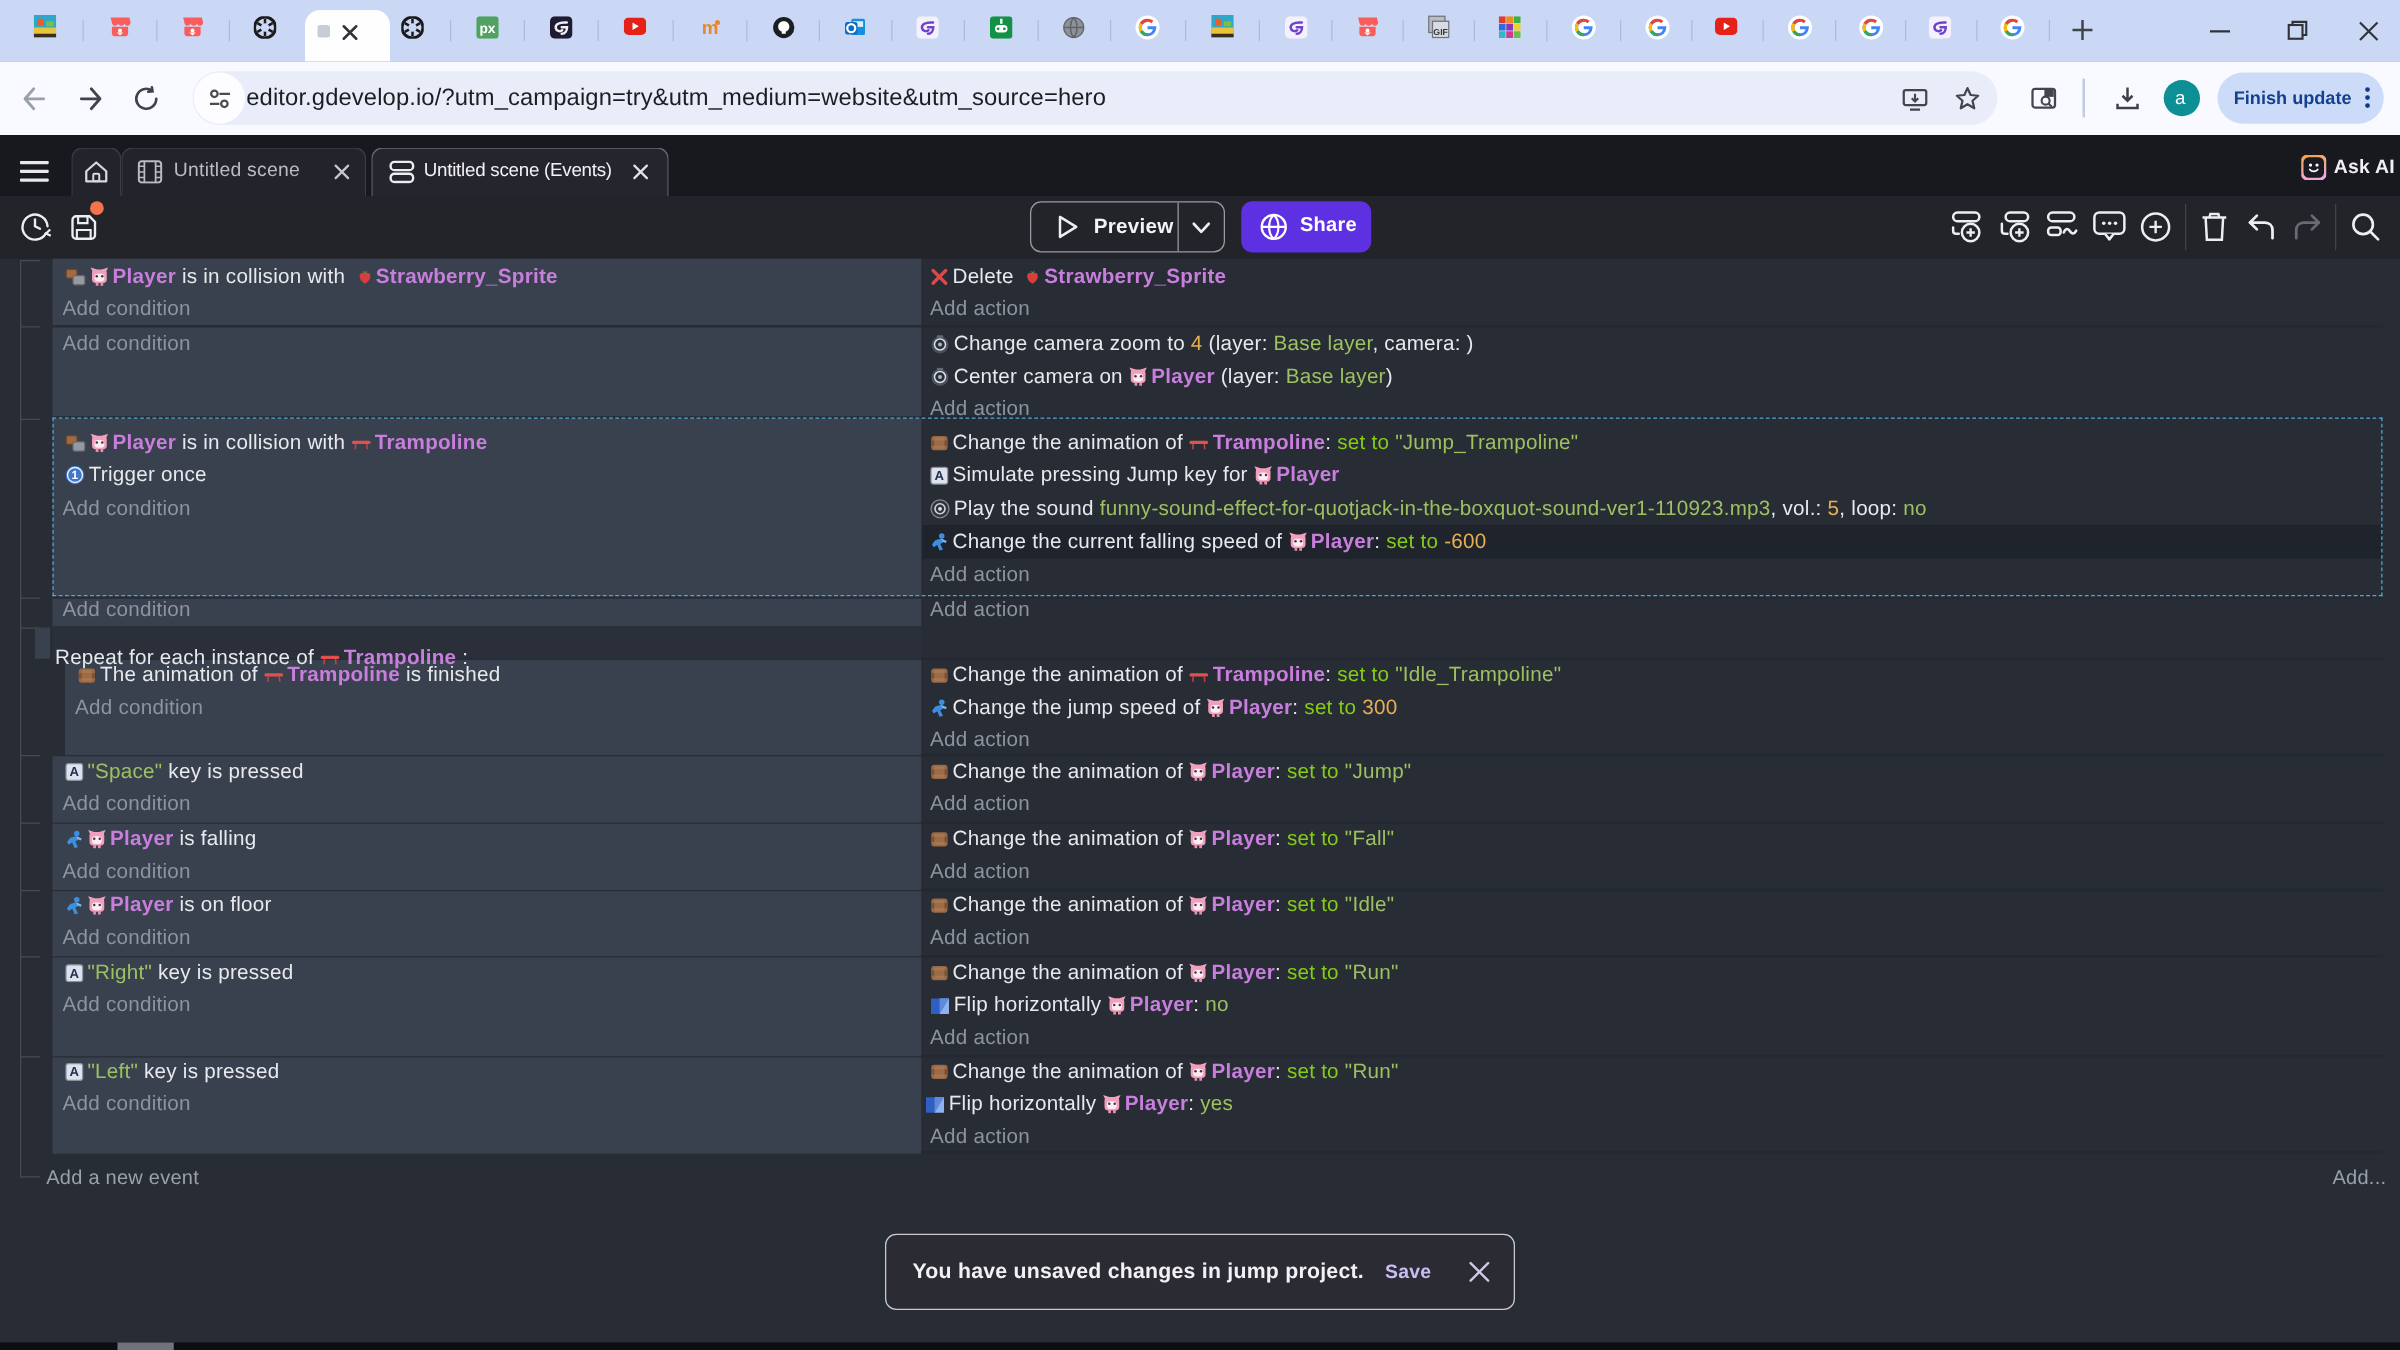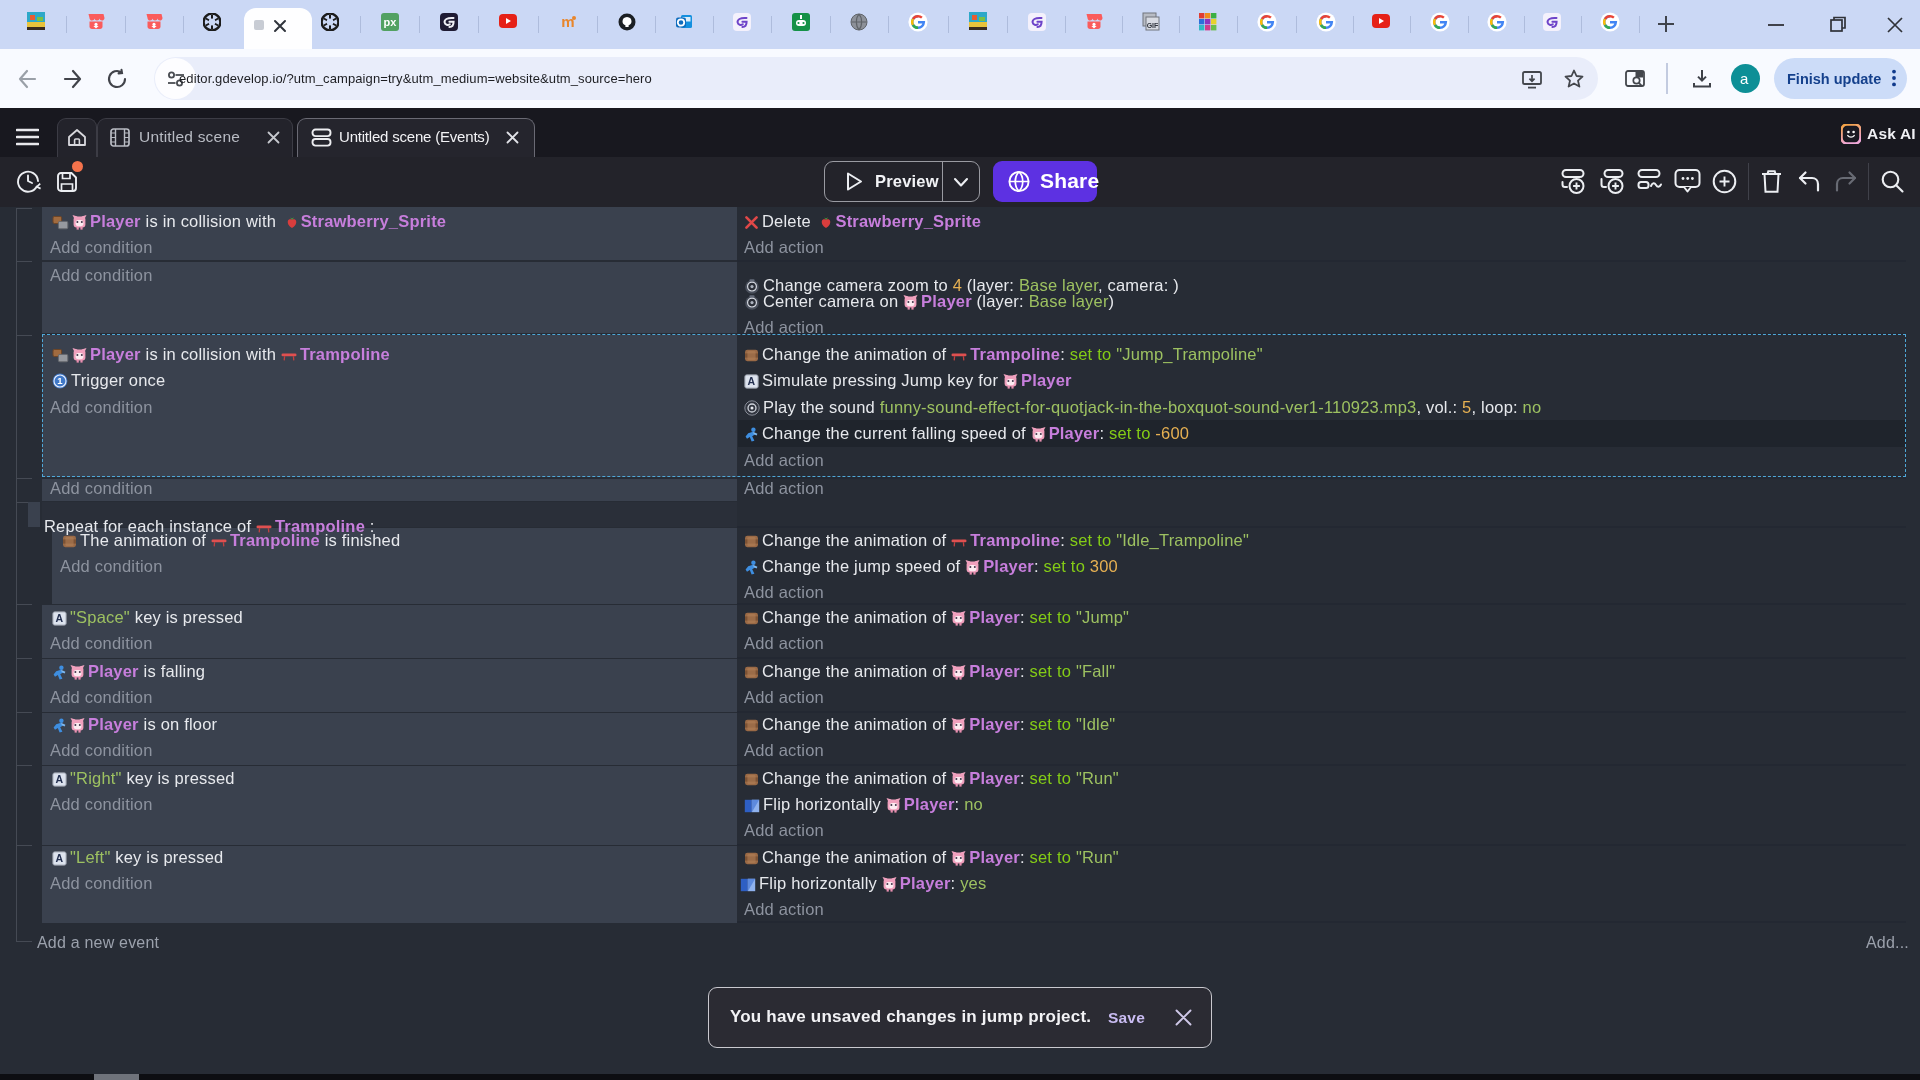--- a/index.html
+++ b/index.html
@@ -227,21 +227,21 @@
     <path d="M19 12 A8 8 0 1 1 15.5 5.4 M15.5 2.8 L16 6 L12.6 6.4" stroke="#41434a" stroke-width="2.1" fill="none" stroke-linecap="round"></path>
   </svg>
 <div class="abs" style="left:154px;top:57px;width:1444px;height:43px;background:#e9edfa;border-radius:22px;"></div>
 <div class="abs" style="left:155px;top:58px;width:41px;height:41px;background:#fdfdff;border-radius:21px;"></div>
 <svg class="abs" style="left:165px;top:68px" width="22" height="22">
     <circle cx="6.5" cy="7" r="2.6" fill="none" stroke="#494c52" stroke-width="1.8"></circle>
     <path d="M10.5 7 L19 7" stroke="#494c52" stroke-width="1.8"></path>
     <circle cx="14.5" cy="15" r="2.6" fill="none" stroke="#494c52" stroke-width="1.8"></circle>
     <path d="M3 15 L10.5 15" stroke="#494c52" stroke-width="1.8"></path>
   </svg>
-<div class="ln" style="left:179px;top:66px;font-size:13px;color:#1d1e22;letter-spacing:0.1px;">editor.gdevelop.io/?utm_campaign=try&amp;utm_medium=website&amp;utm_source=hero</div>
+<div class="ln" style="left:197px;top:66px;font-size:19px;color:#1d1e22;letter-spacing:0.1px;">editor.gdevelop.io/?utm_campaign=try&amp;utm_medium=website&amp;utm_source=hero</div>
 <svg class="abs" style="left:1520px;top:67px" width="24" height="24">
     <rect x="3" y="5" width="18" height="12" rx="1.6" fill="none" stroke="#43464c" stroke-width="1.8"></rect>
     <path d="M8 20.6 L16 20.6" stroke="#43464c" stroke-width="1.8"></path>
     <path d="M12 8 L12 14 M9.4 11.6 L12 14.2 L14.6 11.6" stroke="#43464c" stroke-width="1.7" fill="none"></path>
   </svg>
 <svg class="abs" style="left:1562px;top:67px" width="24" height="24">
     <path d="M12 3.5 L14.5 9 L20.5 9.6 L16 13.6 L17.4 19.6 L12 16.4 L6.6 19.6 L8 13.6 L3.5 9.6 L9.5 9 Z" fill="none" stroke="#43464c" stroke-width="1.8" stroke-linejoin="round"></path>
   </svg>
 <svg class="abs" style="left:1623px;top:67px" width="24" height="24">
     <rect x="3" y="4" width="18" height="15" rx="2" fill="none" stroke="#43464c" stroke-width="1.8"></rect>
@@ -324,21 +324,21 @@
 <div class="ln" style="left:875px;top:168px;font-size:16.5px;font-weight:bold;color:#f2f3f6;">Preview</div>
 <div class="abs" style="left:942px;top:162px;width:1px;height:39px;background:#9a9ba2;"></div>
 <svg class="abs" style="left:952px;top:174px" width="18" height="16">
     <path d="M3 5 L9 11.5 L15 5" fill="none" stroke="#eceef2" stroke-width="2.1" stroke-linecap="round" stroke-linejoin="round"></path>
   </svg>
 <div class="abs" style="left:993px;top:161px;width:104px;height:41px;background:#5d31e2;border-radius:9px;"></div>
 <svg class="abs" style="left:1007px;top:169px" width="24" height="25">
     <circle cx="12" cy="12.5" r="9.6" fill="none" stroke="#fff" stroke-width="1.9"></circle>
     <path d="M2.4 12.5 L21.6 12.5 M12 2.9 C7 7.5 7 17.5 12 22.1 M12 2.9 C17 7.5 17 17.5 12 22.1" fill="none" stroke="#fff" stroke-width="1.7"></path>
   </svg>
-<div class="ln" style="left:1040px;top:168px;font-size:21px;font-weight:bold;color:#fff;">Share</div>
+<div class="ln" style="left:1040px;top:168px;font-size:16px;font-weight:bold;color:#fff;">Share</div>
 <svg class="abs" style="left:1561px;top:168px" width="28" height="27">
     <rect x="1.5" y="2" width="21" height="7" rx="3.5" fill="none" stroke="#eceef2" stroke-width="2"></rect>
     <path d="M1.5 14 L1.5 16.5 C1.5 18 2.6 19 4 19 L6 19" fill="none" stroke="#eceef2" stroke-width="2" stroke-linecap="round"></path>
     <circle cx="15.5" cy="18" r="7" fill="none" stroke="#eceef2" stroke-width="2"></circle>
     <path d="M15.5 14.6 L15.5 21.4 M12.1 18 L18.9 18" stroke="#eceef2" stroke-width="1.9"></path>
   </svg>
 <svg class="abs" style="left:1600px;top:168px" width="28" height="27">
     <rect x="4.5" y="2" width="18" height="7" rx="3.5" fill="none" stroke="#eceef2" stroke-width="2"></rect>
     <path d="M1.5 11 L1.5 16.5 C1.5 18 2.6 19 4 19 L6 19" fill="none" stroke="#eceef2" stroke-width="2" stroke-linecap="round"></path>
     <circle cx="15.5" cy="18" r="7" fill="none" stroke="#eceef2" stroke-width="2"></circle>
@@ -432,21 +432,21 @@
     </svg><span class="obj">Strawberry_Sprite</span></div>
 <div class="ln" style="left:50px;top:234px;"><span class="dim">Add condition</span></div>
 <div class="ln" style="left:744px;top:208px;"><svg class="mi" width="15" height="15" viewBox="0 0 15 15">
       <path d="M2.4 2.4 L12.6 12.6 M12.6 2.4 L2.4 12.6" stroke="#e04848" stroke-width="2.6" stroke-linecap="round"></path>
     </svg><span>Delete &nbsp;</span><svg class="mi" width="12" height="13" viewBox="0 0 12 13" style="vertical-align:-2px">
       <path d="M6 12 C2.6 10 1.4 7.4 1.8 5.2 C2.2 3.4 4 2.8 6 3.6 C8 2.8 9.8 3.4 10.2 5.2 C10.6 7.4 9.4 10 6 12 Z" fill="#d93d3d"></path>
       <path d="M6 3.8 L4 1.6 L6 2.6 L8 1.2 L6.6 3.4 Z" fill="#4f9c3c"></path>
     </svg><span class="obj">Strawberry_Sprite</span></div>
 <div class="ln" style="left:744px;top:234px;"><span class="dim">Add action</span></div>
 <div class="ln" style="left:50px;top:262px;"><span class="dim">Add condition</span></div>
-<div class="ln" style="left:744px;top:272px;"><svg class="mi" width="16" height="15" viewBox="0 0 16 15">
+<div class="ln" style="left:744px;top:262px;"><svg class="mi" width="16" height="15" viewBox="0 0 16 15">
       <circle cx="8" cy="8" r="6.8" fill="#4a505c"></circle>
       <circle cx="8" cy="7.6" r="4.4" fill="#2b2f38" stroke="#d8dce4" stroke-width="1.2"></circle>
       <circle cx="8" cy="7.6" r="1.6" fill="#aeb4c0"></circle>
       <rect x="5.4" y="0.2" width="5.2" height="2" rx="1" fill="#636a78"></rect>
     </svg><span>Change camera zoom to </span><span class="org">4</span><span> (layer: </span><span class="grn">Base layer</span><span>, camera: )</span></div>
 <div class="ln" style="left:744px;top:288px;"><svg class="mi" width="16" height="15" viewBox="0 0 16 15">
       <circle cx="8" cy="8" r="6.8" fill="#4a505c"></circle>
       <circle cx="8" cy="7.6" r="4.4" fill="#2b2f38" stroke="#d8dce4" stroke-width="1.2"></circle>
       <circle cx="8" cy="7.6" r="1.6" fill="#aeb4c0"></circle>
       <rect x="5.4" y="0.2" width="5.2" height="2" rx="1" fill="#636a78"></rect>

